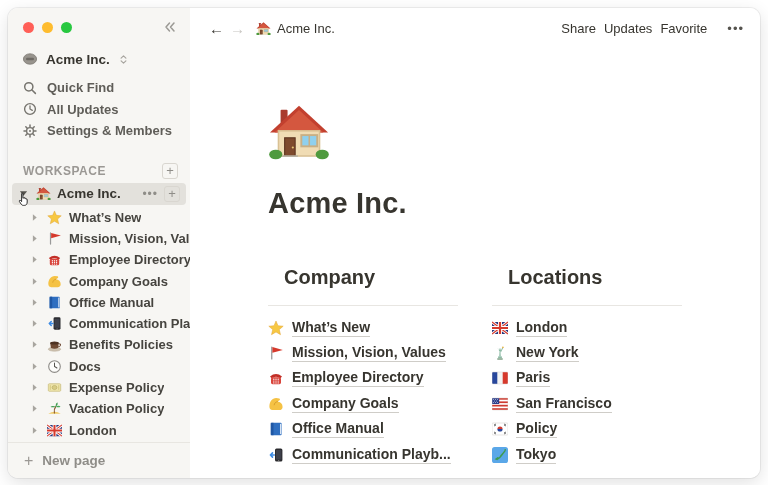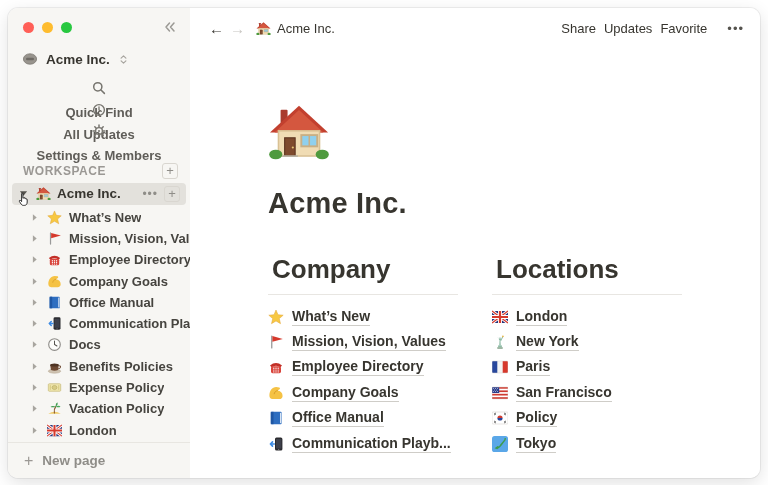--- a/index.html
+++ b/index.html
@@ -28,21 +28,21 @@
   .ws-switcher{
     margin:13px 8px 0 9px;padding:3px 5px;border-radius:4px;display:flex;
     align-items:center;gap:8px;cursor:pointer;
   }
   .ws-switcher .lbl{font-weight:700;color:#37352F;font-size:13.5px;}
   .icn{display:inline-flex;width:16px;height:16px;flex:0 0 auto;align-items:center;justify-content:center;}
   .icn svg{width:100%;height:100%;display:block;}
   .sb-menu{margin-top:7px;}
   .sb-menu .row{
     display:flex;align-items:center;gap:9px;padding:3px 14px;height:15.5px;
-    color:#5F5D58;font-weight:600;cursor:pointer;flex-direction:column;
+    color:#5F5D58;font-weight:600;cursor:pointer;
   }
   .sb-section{
     margin-top:19px;display:flex;align-items:center;padding:0 12px 0 15px;height:20px;
   }
   .sb-section .cap{
     font-size:12px;font-weight:700;letter-spacing:.5px;color:#9B9894;
   }
   .boxbtn{
     margin-left:auto;width:16px;height:16px;border:1px solid #D9D6D0;border-radius:3px;
     color:#8F8D88;font-size:13px;line-height:14px;text-align:center;cursor:pointer;
@@ -78,21 +78,21 @@
   .crumb{display:flex;align-items:center;gap:6px;margin-left:8px;cursor:pointer;}
   .crumb .lbl{color:#37352F;}
   .tb-actions{margin-left:auto;display:flex;align-items:center;gap:20px;}
   .tb-actions .act{cursor:pointer;color:#37352F;}
   .tb-actions .more{cursor:pointer;color:#55534E;letter-spacing:1px;font-size:13px;}
   .content{width:414px;margin:0 auto;}
   .page-icon{margin-top:53px;width:62px;height:62px;display:block;cursor:pointer;}
   .page-icon svg{width:100%;height:100%;}
   h1.title{margin:24px 0 0 0;font-size:29px;font-weight:700;color:#37352F;letter-spacing:.2px;}
   .cols{display:grid;grid-template-columns:1fr 1fr;gap:34px;margin-top:30px;}
-  .col h2{margin:4px;font-size:26px;font-weight:700;color:#37352F;}
+  .col h2{margin:16px;font-size:20px;font-weight:700;color:#37352F;}
   .col .rule{height:1px;background:#E8E6E2;margin-top:9px;}
   .links{margin-top:9px;}
   .link-row{display:flex;align-items:center;gap:8px;height:25.4px;cursor:pointer;}
   .link-row .icn{width:16px;height:16px;}
   .link-row .lbl{
     font-size:14px;font-weight:600;color:#37352F;
     border-bottom:1px solid #CFCDC8;padding-bottom:1px;white-space:nowrap;
   }
 </style>
 </head>
@@ -306,42 +306,42 @@
           <span class="lbl">Communication Play...</span>
         </div>
         <div class="row">
           <span class="tgl icn">
             <svg viewBox="0 0 16 16">
               <path d="M5.6 3.4 V12.6 L11.2 8 Z" fill="#A8A59F"></path>
             </svg>
           </span>
           <span class="icn" style="width: 15px; height: 15px;">
             <svg viewBox="0 0 16 16">
-              <circle cx="8" cy="8" r="6.2" fill="#FDFDFB" stroke="#8E8C88" stroke-width="1.2"></circle>
-              <path d="M8 4.3 V8 L10.6 9.6" stroke="#55534F" stroke-width="1.1" fill="none" stroke-linecap="round"></path>
-            </svg>
-          </span>
-          <span class="lbl">Docs</span>
-        </div>
-        <div class="row">
-          <span class="tgl icn">
-            <svg viewBox="0 0 16 16">
-              <path d="M5.6 3.4 V12.6 L11.2 8 Z" fill="#A8A59F"></path>
-            </svg>
-          </span>
-          <span class="icn" style="width: 15px; height: 15px;">
-            <svg viewBox="0 0 16 16">
               <ellipse cx="8" cy="13" rx="6.6" ry="2.1" fill="#CFC3B1"></ellipse>
               <ellipse cx="8" cy="13" rx="6.6" ry="2.1" fill="none" stroke="#B5A894" stroke-width="0.6"></ellipse>
               <path d="M3.4 6.4 H12.6 L11.8 11.6 Q8 13.2 4.2 11.6 Z" fill="#6E4A33"></path>
               <ellipse cx="8" cy="6.4" rx="4.6" ry="1.6" fill="#4E3322"></ellipse>
               <path d="M12.9 7.1 Q15 7.4 14.2 9.2 Q13.6 10.3 11.9 10.4" stroke="#6E4A33" stroke-width="1.1" fill="none"></path>
             </svg>
           </span>
           <span class="lbl">Benefits Policies</span>
+        </div>
+        <div class="row">
+          <span class="tgl icn">
+            <svg viewBox="0 0 16 16">
+              <path d="M5.6 3.4 V12.6 L11.2 8 Z" fill="#A8A59F"></path>
+            </svg>
+          </span>
+          <span class="icn" style="width: 15px; height: 15px;">
+            <svg viewBox="0 0 16 16">
+              <circle cx="8" cy="8" r="6.2" fill="#FDFDFB" stroke="#8E8C88" stroke-width="1.2"></circle>
+              <path d="M8 4.3 V8 L10.6 9.6" stroke="#55534F" stroke-width="1.1" fill="none" stroke-linecap="round"></path>
+            </svg>
+          </span>
+          <span class="lbl">Docs</span>
         </div>
         <div class="row">
           <span class="tgl icn">
             <svg viewBox="0 0 16 16">
               <path d="M5.6 3.4 V12.6 L11.2 8 Z" fill="#A8A59F"></path>
             </svg>
           </span>
           <span class="icn" style="width: 15px; height: 15px;">
             <svg viewBox="0 0 16 16">
               <rect x="1.4" y="4" width="13.2" height="8" rx="1" fill="#EFE6AC" stroke="#C8BC7D" stroke-width="0.8"></rect>

